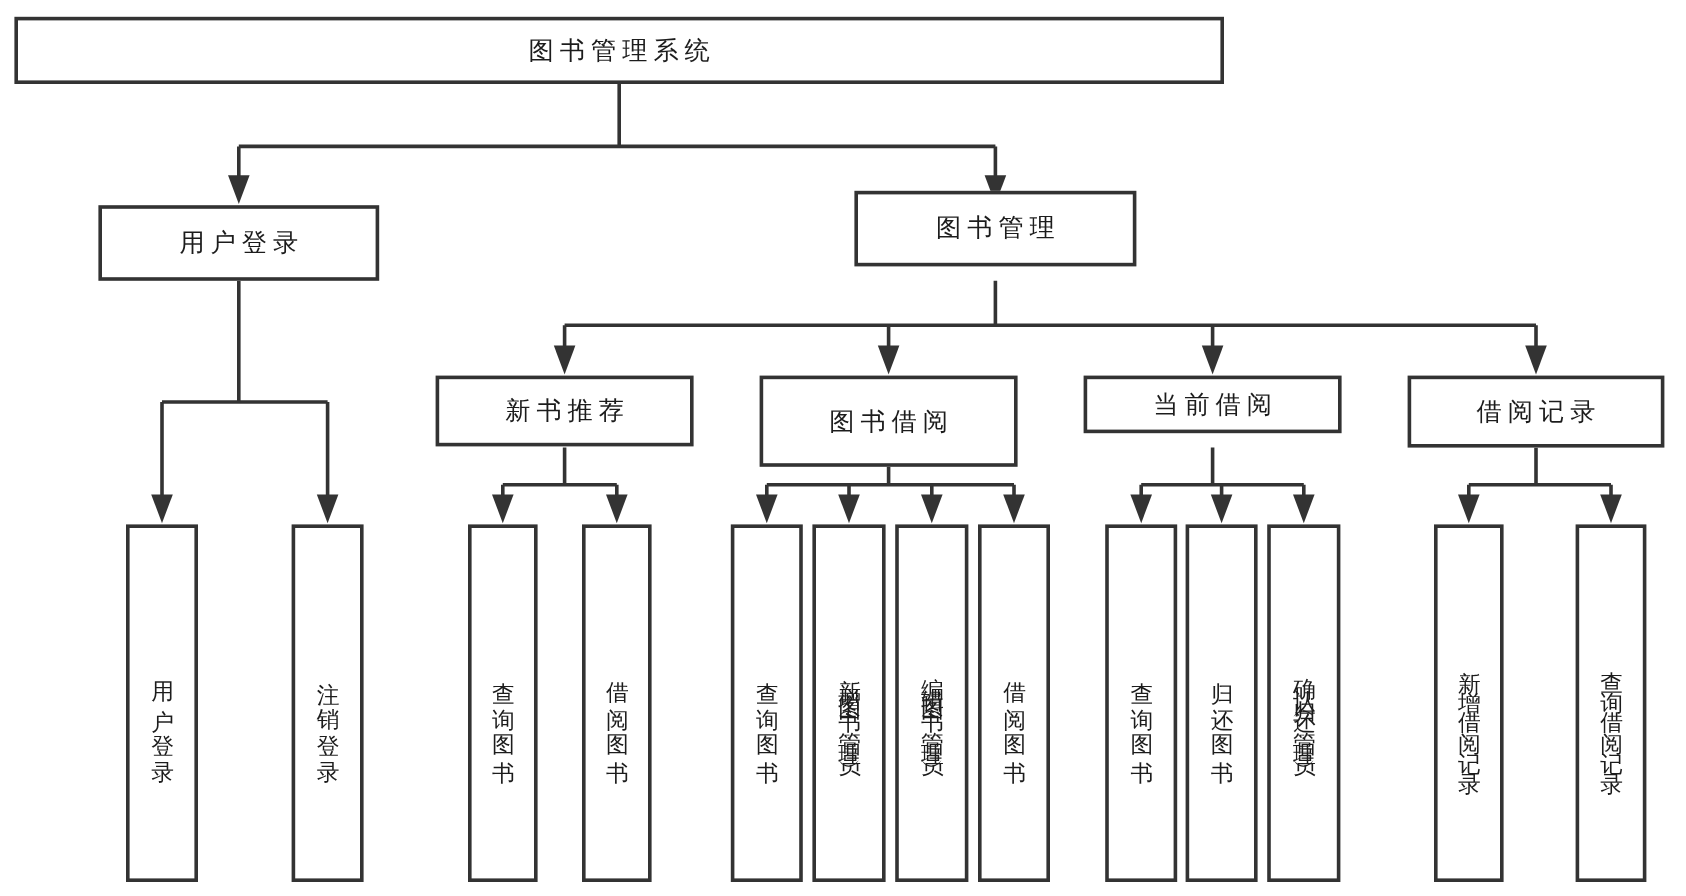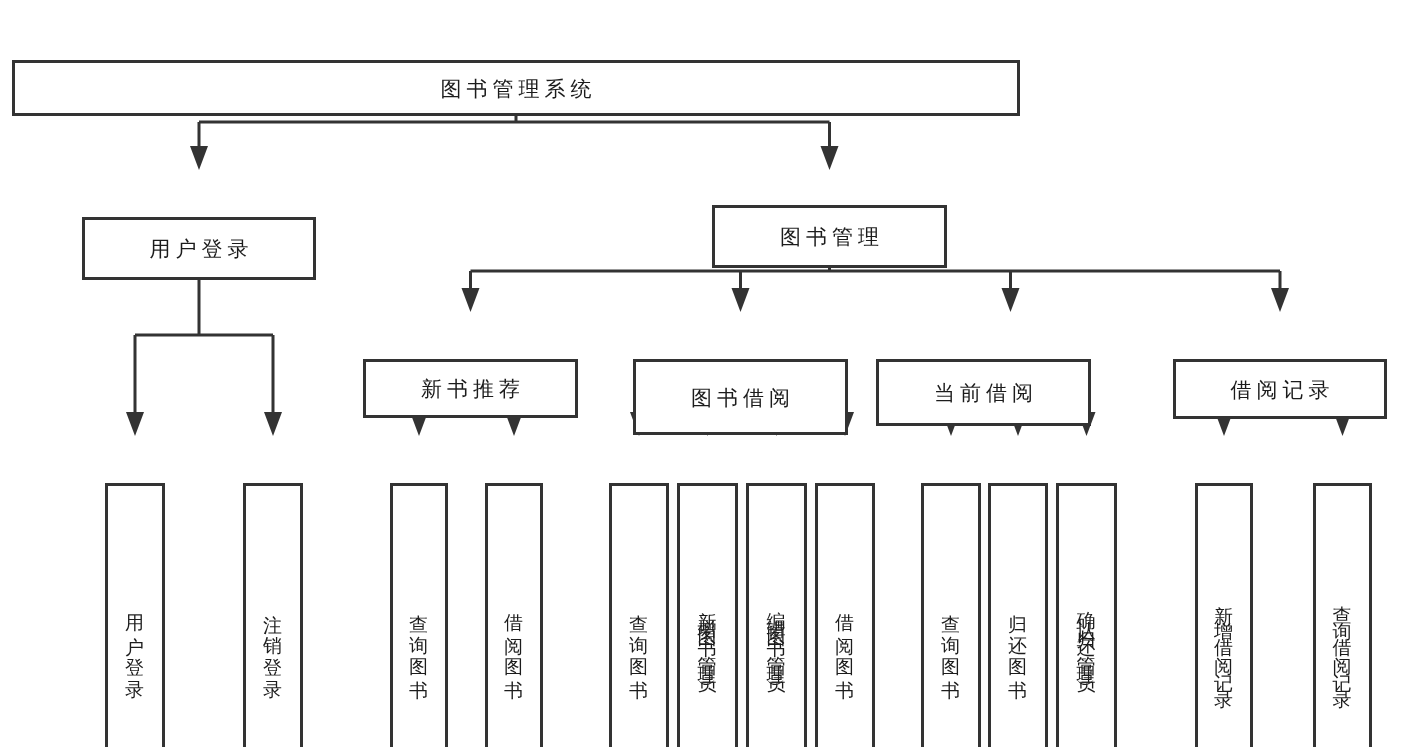--- a/index.html
+++ b/index.html
@@ -11,21 +11,20 @@
   *{margin:0;padding:0;box-sizing:border-box;}
   body{background:var(--bg);font-family:"Liberation Sans","DejaVu Sans",sans-serif;}
   #canvas{position:relative;width:1405px;height:747px;background:var(--bg);overflow:hidden;}
   svg.edges{position:absolute;left:0;top:0;z-index:1;}
   .box{
     position:absolute;z-index:2;
     border:3px solid var(--line);
     background:var(--bg);
     display:flex;align-items:center;justify-content:center;
     color:var(--text);
-    margin-top:46px;
   }
   .box.h span{
     font-size:21px;letter-spacing:5px;line-height:1;
     color:var(--text);white-space:nowrap;
     padding-left:5px; 
   }
   .box.v span{
     writing-mode:vertical-rl;
     text-orientation:mixed;
     font-size:19px;line-height:1;color:var(--text);
@@ -100,21 +99,21 @@
   <div class="box h" style="left:712px;top:159px;width:235px;height:63px">
     <span>图书管理</span>
   </div>
 
   <div class="box h" style="left:363px;top:313px;width:215px;height:59px">
     <span>新书推荐</span>
   </div>
   <div class="box h" style="left:633px;top:313px;width:215px;height:76px">
     <span>图书借阅</span>
   </div>
-  <div class="box h" style="left:876px;top:313px;width:215px;height:67px">
+  <div class="box h" style="left:903px;top:313px;width:215px;height:48px">
     <span>当前借阅</span>
   </div>
   <div class="box h" style="left:1173px;top:313px;width:214px;height:60px">
     <span>借阅记录</span>
   </div>
 
   <div class="box v" style="left:105px;top:437px;width:60px;height:298px">
     <span class="sp4">用户登录</span>
   </div>
   <div class="box v" style="left:243px;top:437px;width:60px;height:298px">

